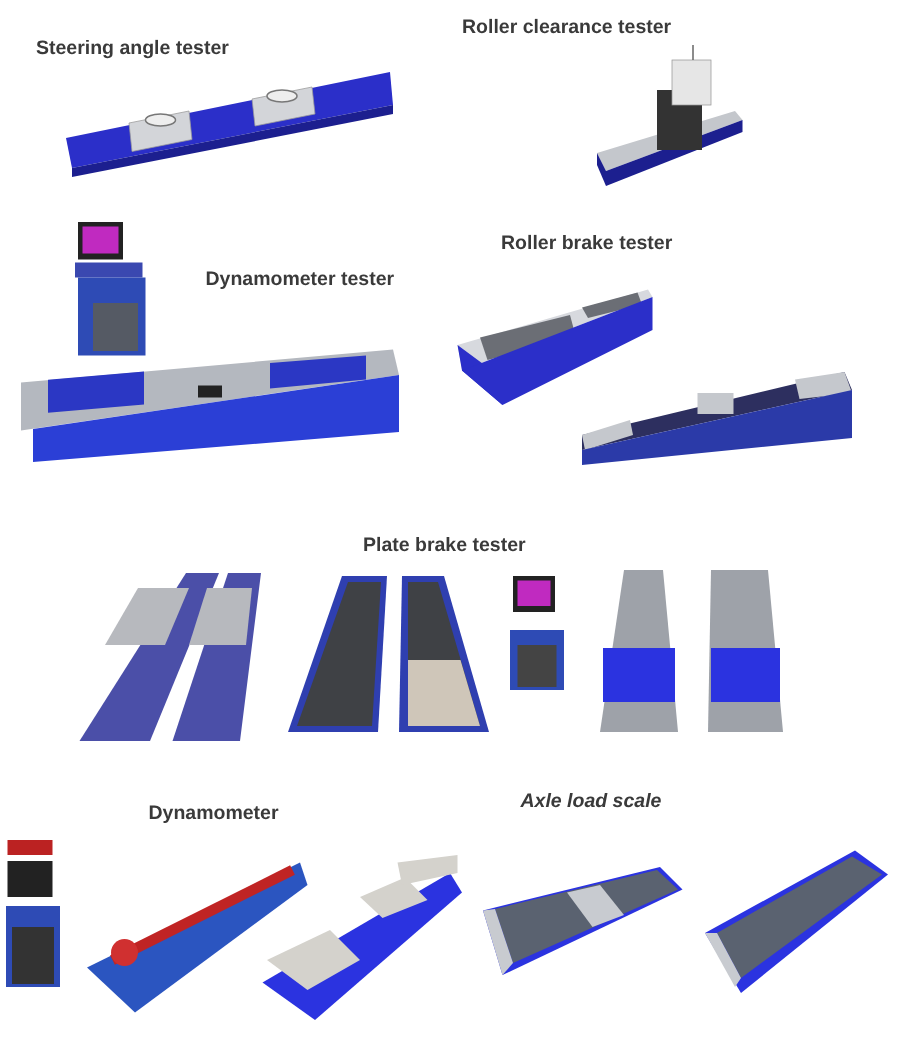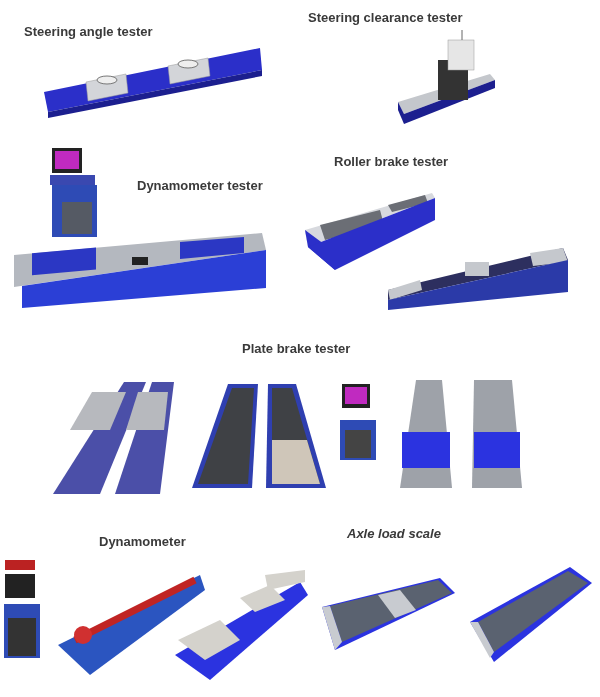--- a/index.html
+++ b/index.html
@@ -13,21 +13,21 @@
 <div class="label" style="left:24px;top:24px;">Steering angle tester</div>
 <svg style="left:0;top:0" width="600" height="697">
   <polygon points="44,92 260,48 262,70 48,112" fill="#2b2fc9"></polygon>
   <polygon points="48,112 262,70 262,76 48,118" fill="#1c1f8f"></polygon>
   <polygon points="86,82 126,74 128,93 88,101" fill="#d3d5d9" stroke="#999" stroke-width="0.5"></polygon>
   <polygon points="168,66 208,58 210,76 170,84" fill="#d3d5d9" stroke="#999" stroke-width="0.5"></polygon>
   <ellipse cx="107" cy="80" rx="10" ry="4" fill="#eee" stroke="#777" stroke-width="1"></ellipse>
   <ellipse cx="188" cy="64" rx="10" ry="4" fill="#eee" stroke="#777" stroke-width="1"></ellipse>
 </svg>
 
-<div class="label" style="left:308px;top:10px;">Steering clearance tester</div>
+<div class="label" style="left:308px;top:10px;">Roller clearance tester</div>
 <svg style="left:0;top:0" width="600" height="697">
   <polygon points="398,102 490,74 495,80 404,114" fill="#c4c7cc"></polygon>
   <polygon points="398,102 404,114 404,124 398,110" fill="#1c1f8f"></polygon>
   <polygon points="404,114 495,80 495,88 404,124" fill="#1c1f8f"></polygon>
   <rect x="438" y="60" width="30" height="40" fill="#333"></rect>
   <rect x="448" y="40" width="26" height="30" fill="#e6e6e6" stroke="#999" stroke-width="0.5"></rect>
   <line x1="462" y1="30" x2="462" y2="40" stroke="#666"></line>
 </svg>
 
 <div class="label" style="left:137px;top:178px;">Dynamometer tester</div>
@@ -53,21 +53,21 @@
   <polygon points="388,205 425,195 428,203 392,212" fill="#6b6e75"></polygon>
   <polygon points="305,230 308,247 335,270 332,250" fill="#2b2fc9"></polygon>
   <polygon points="308,247 435,198 435,220 335,270" fill="#2b2fc9"></polygon>
   <polygon points="388,290 563,248 568,260 388,300" fill="#2d2f5f"></polygon>
   <polygon points="388,290 420,280 422,290 390,300" fill="#c5c8cd"></polygon>
   <polygon points="530,253 563,248 568,262 533,266" fill="#c5c8cd"></polygon>
   <rect x="465" y="262" width="24" height="14" fill="#c5c8cd"></rect>
   <polygon points="388,300 568,260 568,292 388,310" fill="#2b3aa8"></polygon>
 </svg>
 
-<div class="label" style="left:242px;top:341px;">Plate brake tester</div>
+<div class="label" style="left:242px;top:355px;">Plate brake tester</div>
 <svg style="left:0;top:0" width="600" height="697">
 
   <polygon points="53,494 100,494 146,382 124,382" fill="#4b4fa8"></polygon>
   <polygon points="70,430 110,430 126,392 92,392" fill="#b7b9be"></polygon>
   <polygon points="115,494 160,494 174,382 152,382" fill="#4b4fa8"></polygon>
   <polygon points="126,430 164,430 168,392 138,392" fill="#b7b9be"></polygon>
 
   <polygon points="192,488 252,488 258,384 228,384" fill="#2f3fb0"></polygon>
   <polygon points="198,484 248,484 254,388 232,388" fill="#3f4145"></polygon>
   <polygon points="266,488 326,488 296,384 268,384" fill="#2f3fb0"></polygon>

